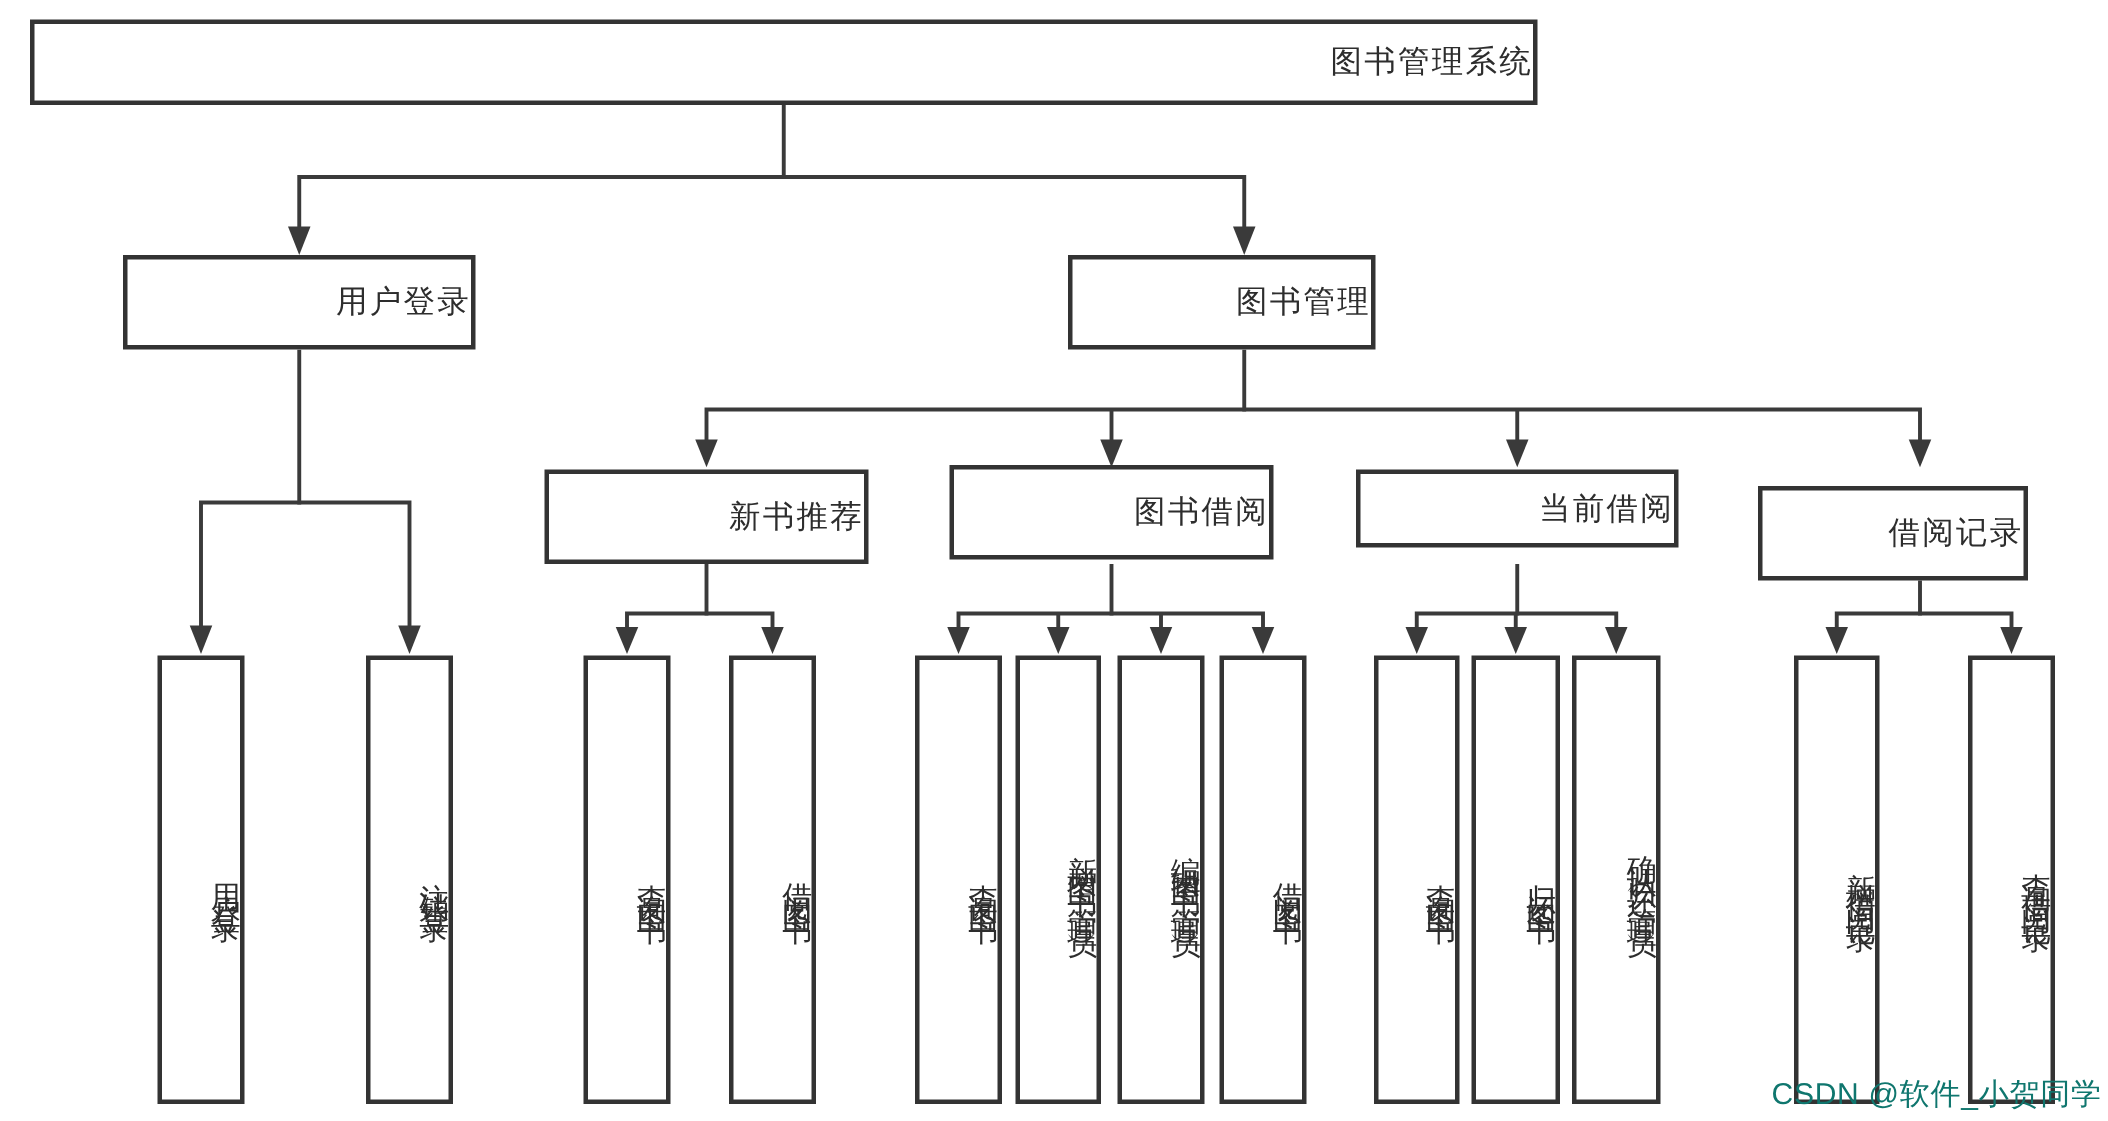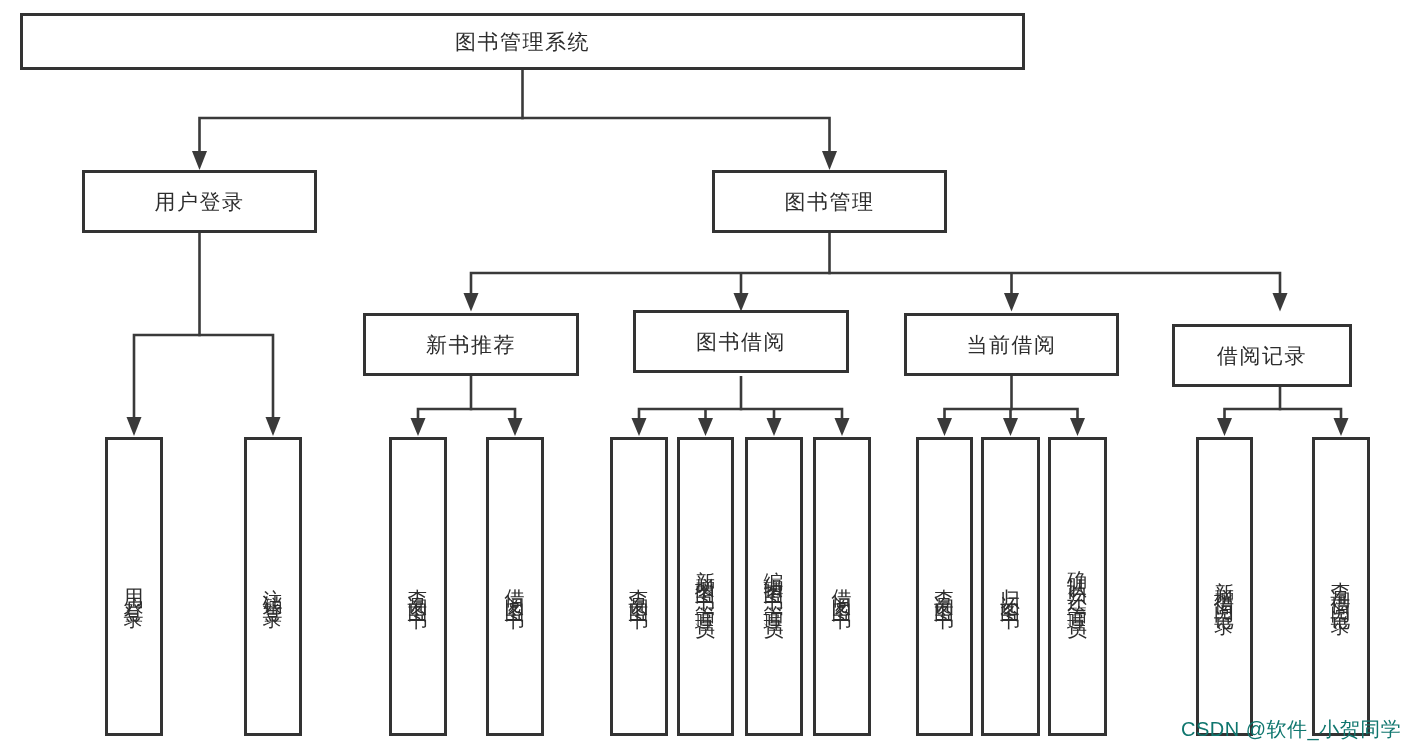--- a/index.html
+++ b/index.html
@@ -17,21 +17,21 @@
     left: 0; top: 0;
     width: 1405px; height: 747px;
   }
   .node {
     position: absolute;
     box-sizing: border-box;
     background: #ffffff;
     border: 3px solid #333333;
     display: flex;
     align-items: center;
-    justify-content: center;
+    justify-content: flex-end;
     text-align: center;
   }
   .node.h span {
     font-size: 21px;
     letter-spacing: 1.5px;
     line-height: 1;
     white-space: nowrap;
   }
   .node.leaf {
     top: 437px;
@@ -42,25 +42,25 @@
     text-orientation: mixed;
     font-size: 20px;
     letter-spacing: 7px;
     line-height: 1;
     max-height: 293px;
   }
   
   .p-root  { left: 20px;   top: 13px;  width: 1005px; height: 57px; }
   
   .p-l2-0  { left: 82px;   top: 170px; width: 235px;  height: 63px; }
-  .p-l2-1  { left: 712px;  top: 170px; width: 235px;  height: 63px; }
+  .p-l2-1  { left: 712px;  top: 170px; width: 205px;  height: 63px; }
   
   .p-l3-0  { left: 363px;  top: 313px; width: 216px;  height: 63px; }
   .p-l3-1  { left: 633px;  top: 310px; width: 216px;  height: 63px; }
-  .p-l3-2  { left: 904px;  top: 313px; width: 215px;  height: 63px; }
+  .p-l3-2  { left: 904px;  top: 313px; width: 215px;  height: 52px; }
   .p-l3-3  { left: 1172px; top: 324px; width: 180px;  height: 63px; }
   
   .p-ul-0  { left: 105px;  width: 58px; }
   .p-ul-1  { left: 244px;  width: 58px; }
   .p-nr-0  { left: 389px;  width: 58px; }
   .p-nr-1  { left: 486px;  width: 58px; }
   .p-bb-0  { left: 610px;  width: 58px; }
   .p-bb-1  { left: 677px;  width: 57px; }
   .p-bb-2  { left: 745px;  width: 58px; }
   .p-bb-3  { left: 813px;  width: 58px; }

